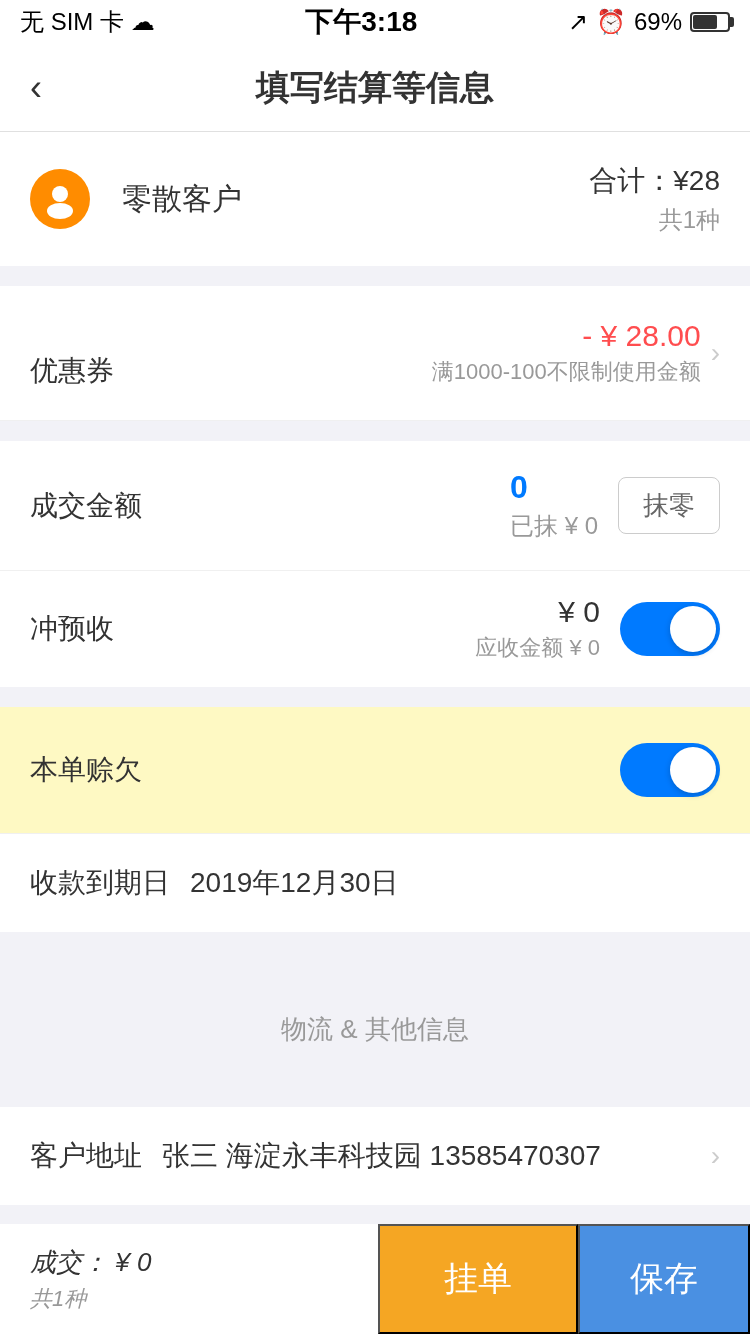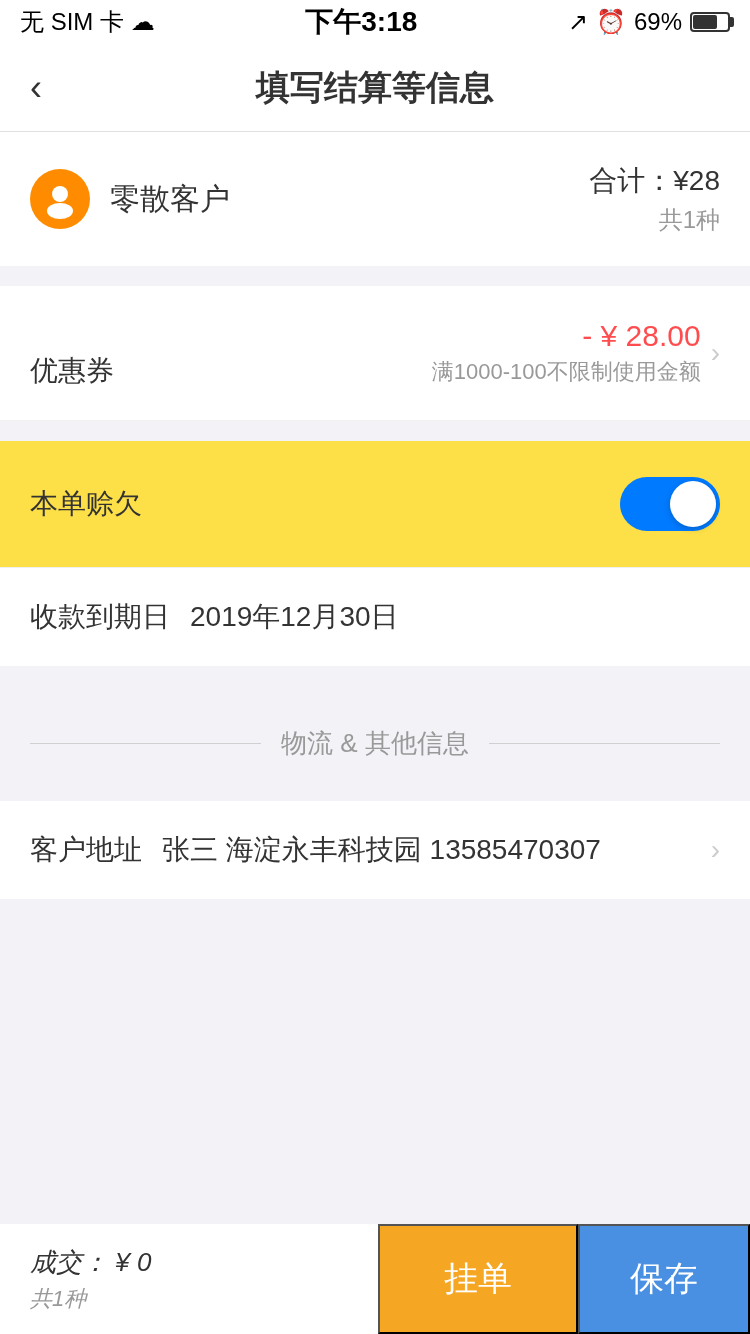--- a/index.html
+++ b/index.html
@@ -95,21 +95,21 @@
       background: #fff;
       padding: 30px 30px;
       display: flex;
       align-items: center;
       justify-content: space-between;
       margin-bottom: 20px;
     }
     .customer-left {
       display: flex;
       align-items: center;
-      gap: 20px;
+      gap: 32px;
     }
     .avatar {
       width: 60px;
       height: 60px;
       background: #ff8c00;
       border-radius: 50%;
       display: flex;
       align-items: center;
       justify-content: center;
     }
@@ -191,21 +191,21 @@
       top: 4px;
       width: 46px;
       height: 46px;
       background: #fff;
       border-radius: 50%;
       box-shadow: 0 2px 6px rgba(0,0,0,0.2);
     }
 
     
     .debt-section {
-      background: #fde047;
+      background: #fef9c3;
       margin-bottom: 20px;
     }
     .debt-row {
       padding: 36px 30px;
       display: flex;
       align-items: center;
       justify-content: space-between;
     }
     .debt-label { font-size: 28px; color: #333; }
 
@@ -218,20 +218,21 @@
       border-top: 1px solid #f0f0f0;
     }
     .duedate-label { font-size: 28px; color: #333; margin-right: 20px; }
     .duedate-value { font-size: 28px; color: #333; }
     .logistics-label-bar {
       display: flex;
       align-items: center;
       justify-content: center;
       padding: 20px 30px;
       gap: 20px;
+      flex-direction: column;
     }
     .logistics-divider {
       flex: 1;
       height: 1px;
       background: #d0d0d0;
     }
     .logistics-title { font-size: 26px; color: #999; }
 
     
     .address-section {
@@ -338,20 +339,45 @@
     <span class="coupon-label">优惠券</span>
     <div class="coupon-right">
       <div class="coupon-right-text">
         <div class="coupon-discount">- ¥ 28.00</div>
         <div class="coupon-desc">满1000-100不限制使用金额</div>
       </div>
       <span class="chevron-right">›</span>
     </div>
   </div>
 
+  <div class="deal-section">
+    <div class="deal-row">
+      <span class="deal-label">成交金额</span>
+      <div class="deal-right">
+        <div>
+          <div class="deal-value">0</div>
+          <div class="deal-sub">已抹  ¥ 0</div>
+        </div>
+        <button class="round-off-btn">抹零</button>
+      </div>
+    </div>
+
+    <div class="precollect-row">
+      <span class="precollect-label">冲预收</span>
+      <div class="precollect-right">
+        <div class="precollect-amount">
+          <div class="precollect-value">¥ 0</div>
+          <div class="precollect-sub">应收金额 ¥ 0</div>
+        </div>
+        <div class="toggle">
+          <div class="knob"></div>
+        </div>
+      </div>
+    </div>
+  </div>
 
   <div class="debt-section">
     <div class="debt-row">
       <span class="debt-label">本单赊欠</span>
       <div class="toggle">
         <div class="knob"></div>
       </div>
     </div>
 
     <div class="duedate-row">

